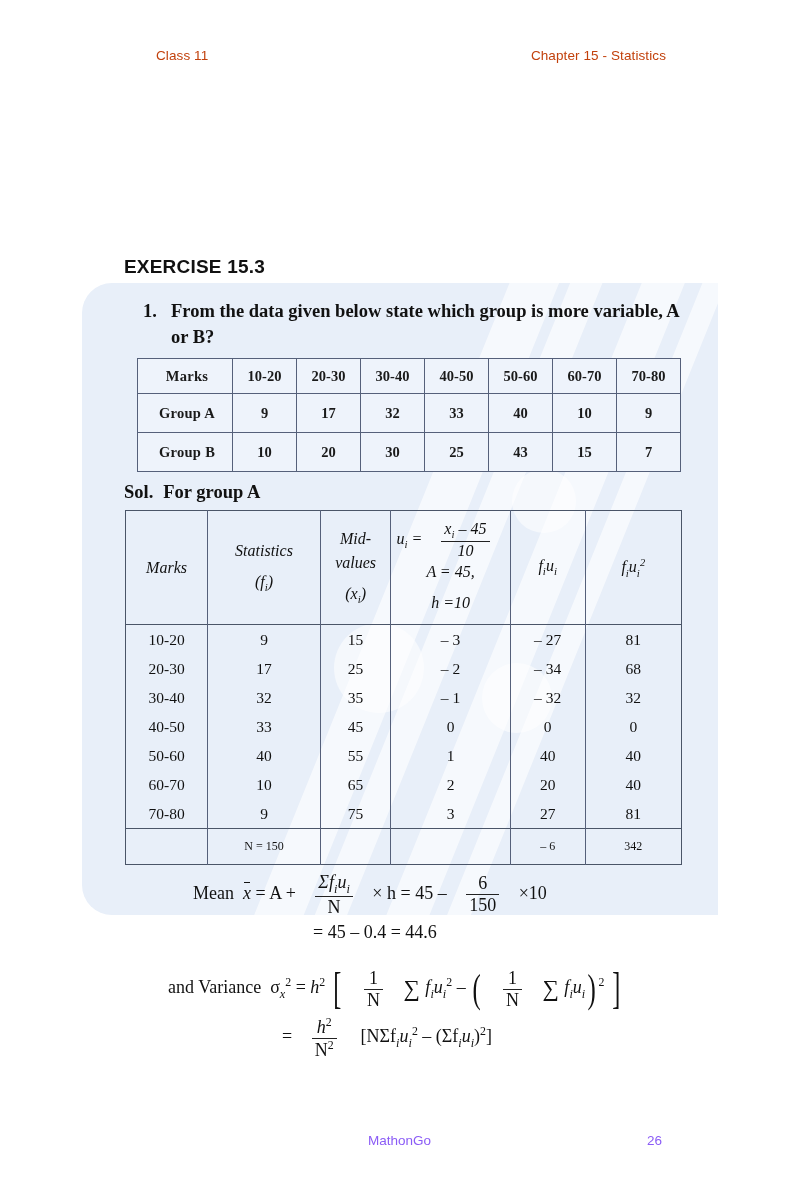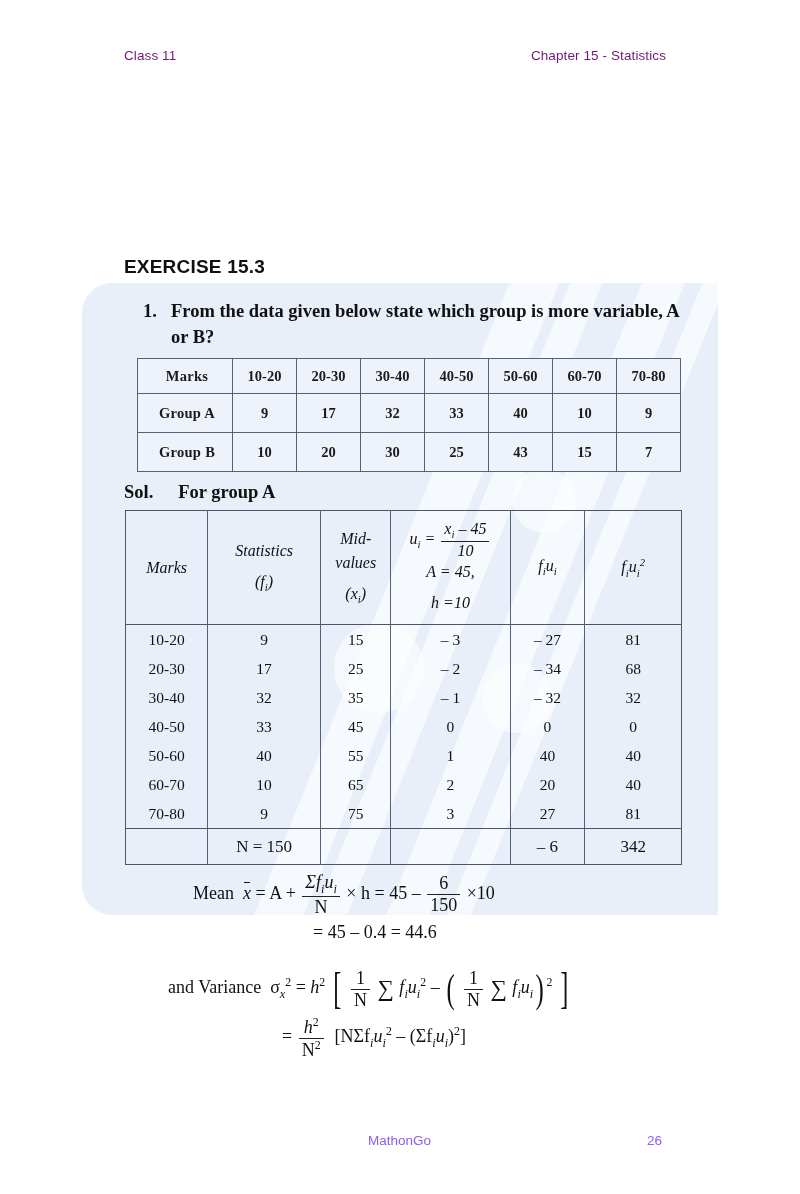--- a/index.html
+++ b/index.html
@@ -13,22 +13,23 @@
     color: #1a1a1a;
     overflow: hidden;
   }
 
   
   .runhead {
     position: absolute;
     top: 48px;
     font-family: "Liberation Sans", sans-serif;
     font-size: 13.5px;
-    color: #701a75;
+    color: #c2410c;
     letter-spacing: .1px;
+    margin-left: 32px;
   }
   .runhead.left  { left: 124px; }
   .runhead.right { right: 134px; }
 
   .runfoot {
     position: absolute;
     bottom: 46px;
     font-family: "Liberation Sans", sans-serif;
     font-size: 13.5px;
     color: #8b5cf6;
@@ -97,21 +98,21 @@
     padding-left: 26px;
   }
 
   .sol-label {
     position: absolute;
     left: 124px; top: 482px;
     font-weight: bold;
     font-size: 18.5px;
     color: #111;
   }
-  .sol-label .word { margin-right: 25px; }
+  .sol-label .word { margin-right: 10px; }
 
   
   table { border-collapse: collapse; }
 
   .tbl-data {
     position: absolute;
     left: 137px; top: 358px;
     border: 1.6px solid #4a5568;
     background: #eef3fb;
     font-weight: bold;
@@ -150,40 +151,40 @@
   .tbl-calc td:first-child { border-left: none; }
   .tbl-calc td:last-child  { border-right: none; }
   .tbl-calc thead td {
     height: 113px;
     font-style: italic;
     font-size: 16px;
   }
   .tbl-calc thead tr { border-bottom: 1.5px solid #4a5568; }
   .tbl-calc tbody td { height: 29px; }
   .tbl-calc tfoot tr { border-top: 1.6px solid #4a5568; }
-  .tbl-calc tfoot td { height: 35px; font-size: 17px; }
+  .tbl-calc tfoot td { height: 35px; font-size: 12px; }
 
   .c1 { width: 82px; }
   .c2 { width: 113px; }
   .c3 { width: 70px; }
   .c4 { width: 120px; }
   .c5 { width: 75px; }
   .c6 { width: 97px; }
 
   .hdr-stack { line-height: 1.5; }
   .hdr-stack .sub { display: block; }
   .hdr-gap { display: block; height: 7px; }
 
   
   .frac {
     display: inline-block;
     vertical-align: middle;
     text-align: center;
     line-height: 1.15;
-    margin: 0 2px;
+    margin: 0 15px;
   }
   .frac .num { display: block; padding: 0 3px; }
   .frac .den {
     display: block;
     border-top: 1.1px solid #222;
     padding: 0 3px;
   }
   .it { font-style: italic; }
   sub { font-size: .68em; font-style: italic; }
   sup { font-size: .66em; }

